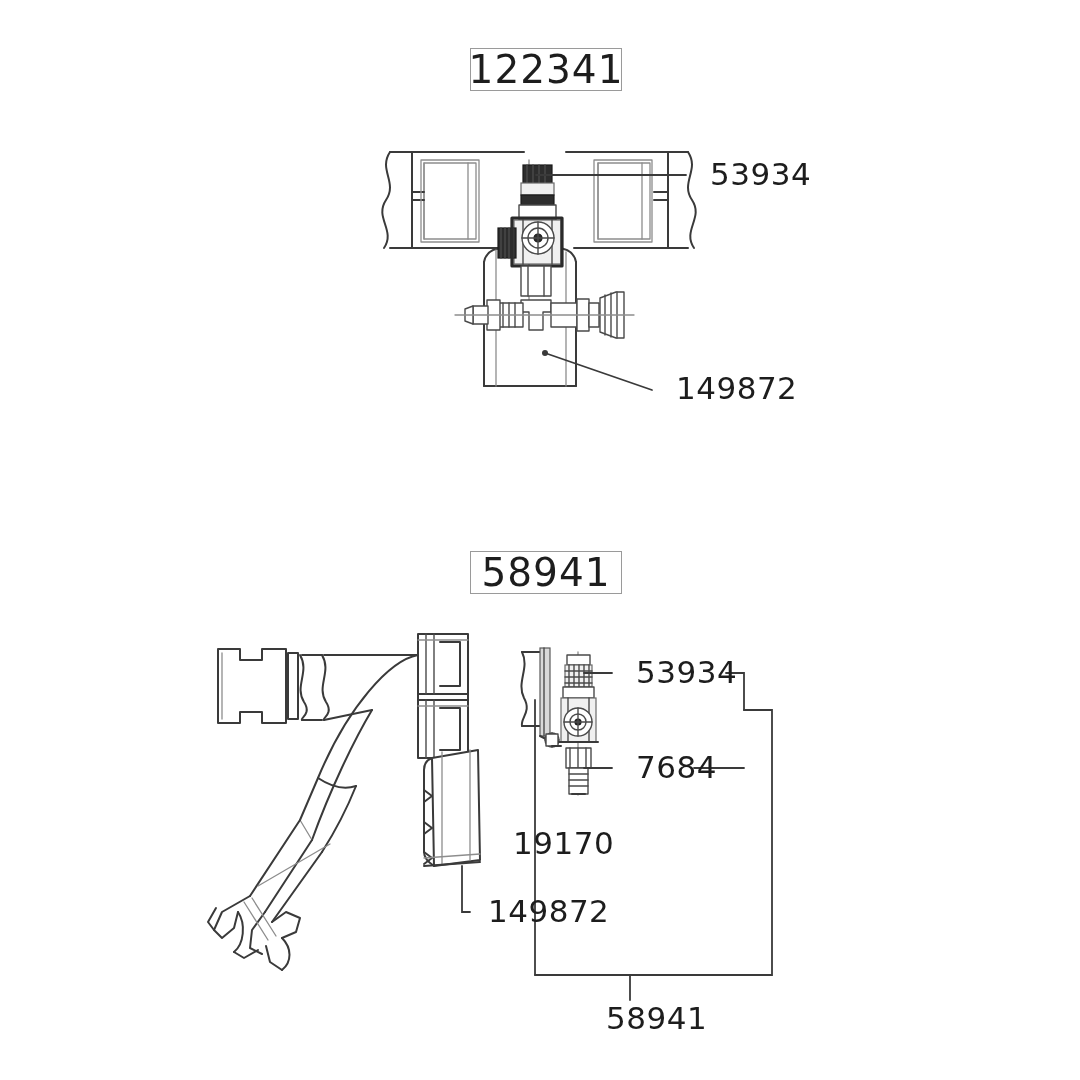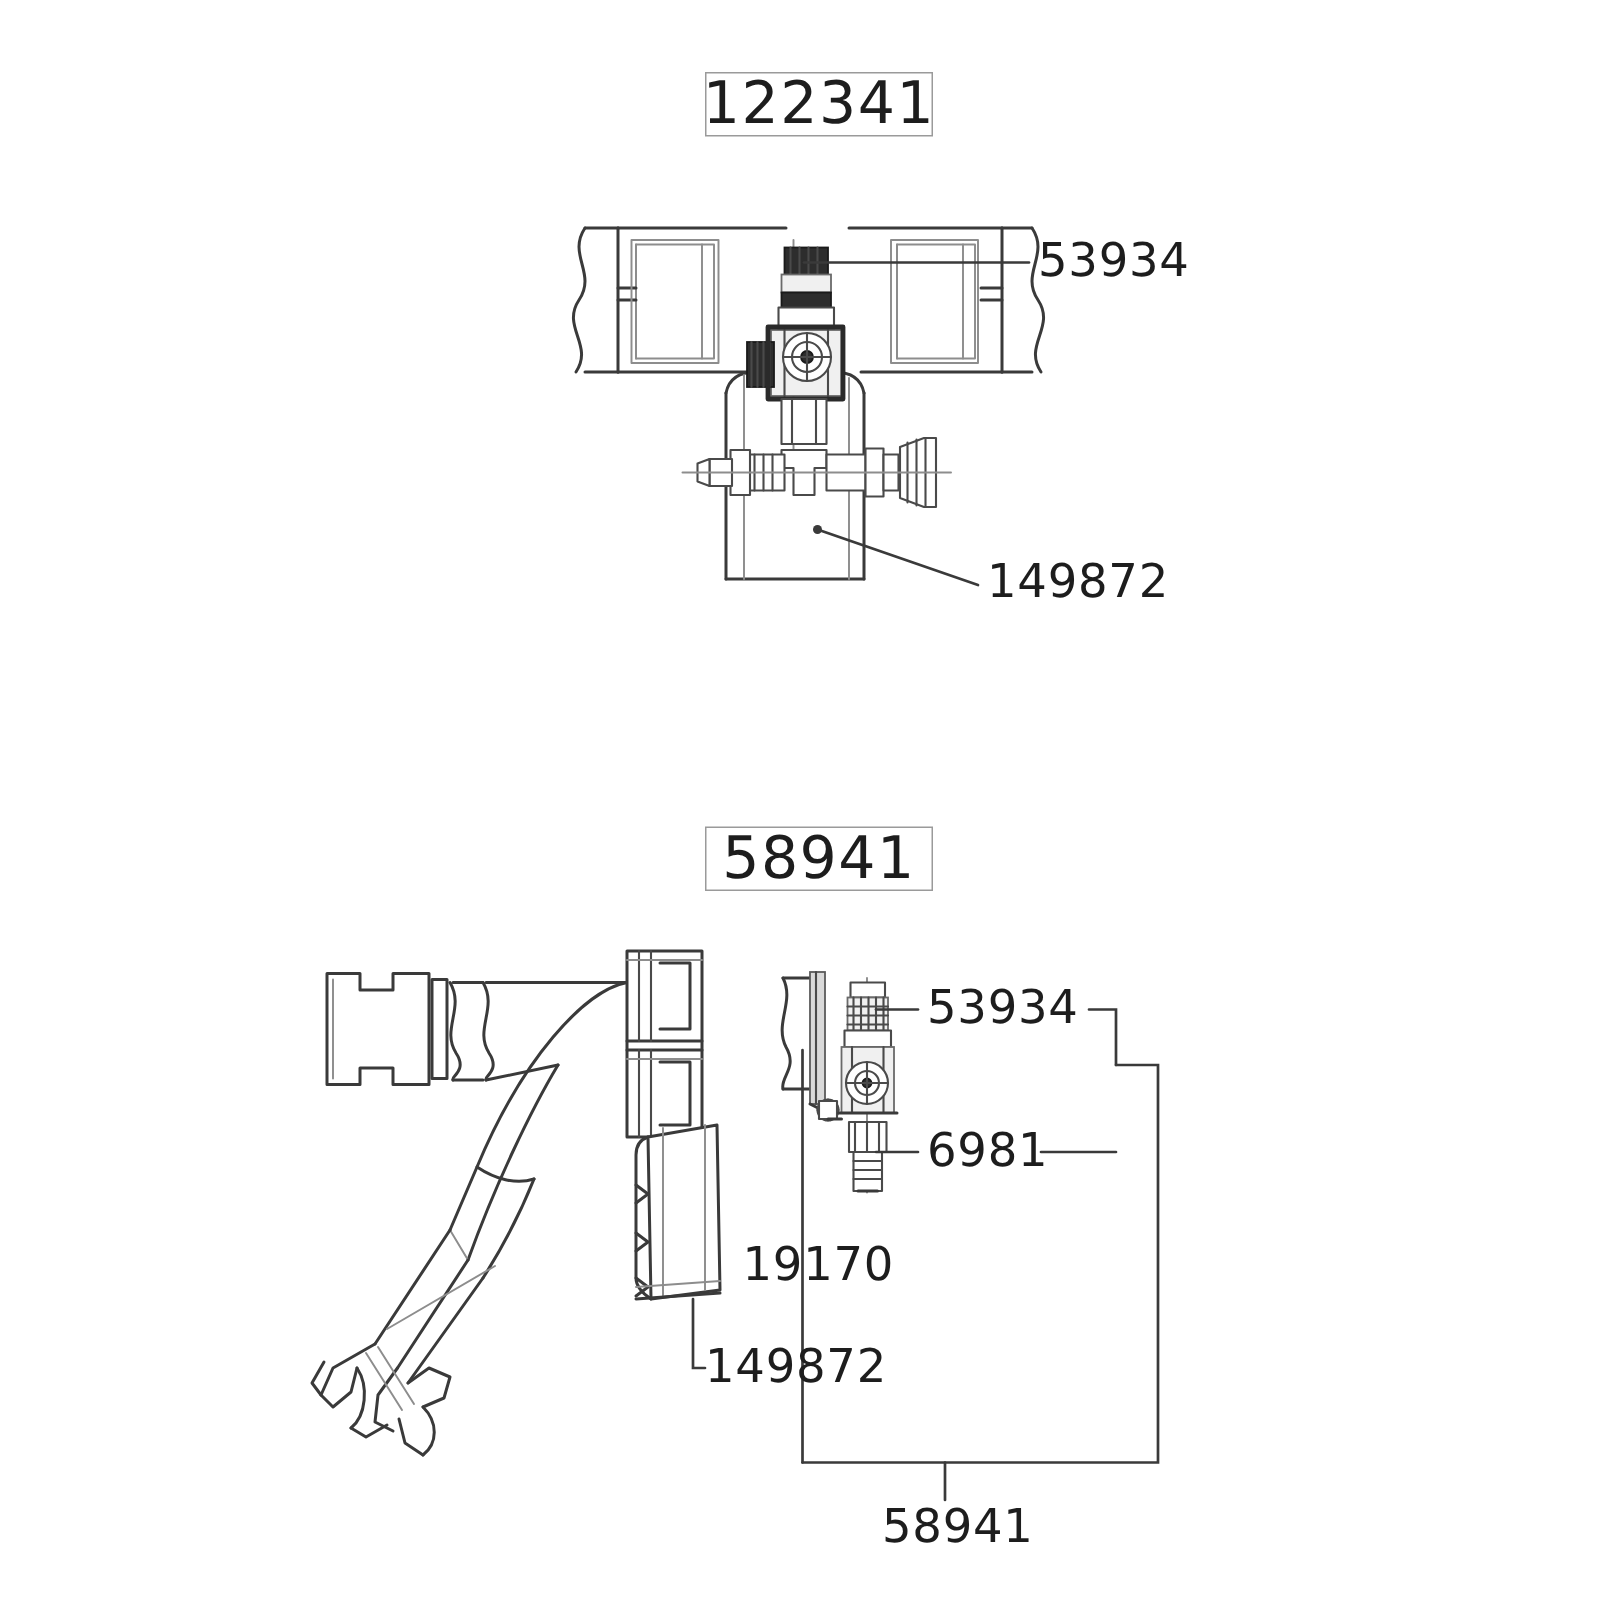--- a/index.html
+++ b/index.html
@@ -30,20 +30,21 @@
     line-height:1;
   }
   .callout{
     position:absolute;
     font-size:31px;
     letter-spacing:0.5px;
     color:#1d1d1d;
     white-space:nowrap;
     line-height:1;
     font-family:"DejaVu Sans", sans-serif;
+    margin-left:18px;
   }
 </style>
 </head>
 <body>
 
 <div id="sheet">
 
   <svg id="art" viewBox="0 0 1080 1080" xmlns="http://www.w3.org/2000/svg">
     <defs>
       <style>
@@ -298,21 +299,21 @@
   <div class="title-box" style="left:470px;top:551px;width:152px;height:43px;">
     <span>58941</span>
   </div>
 
   <div class="callout" style="left:692px;top:159px;">53934</div>
 
   <div class="callout" style="left:658px;top:373px;">149872</div>
 
   <div class="callout" style="left:618px;top:657px;">53934</div>
 
-  <div class="callout" style="left:618px;top:752px;">6981</div>
+  <div class="callout" style="left:618px;top:752px;">7684</div>
 
   <div class="callout" style="left:495px;top:828px;">19170</div>
 
   <div class="callout" style="left:470px;top:896px;">149872</div>
 
   <div class="callout" style="left:588px;top:1003px;">58941</div>
 
 </div>
 
 </body></html>

